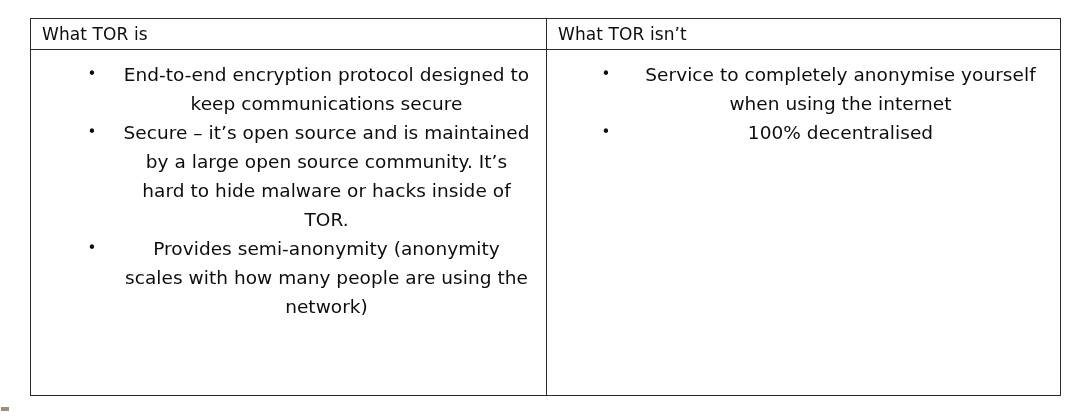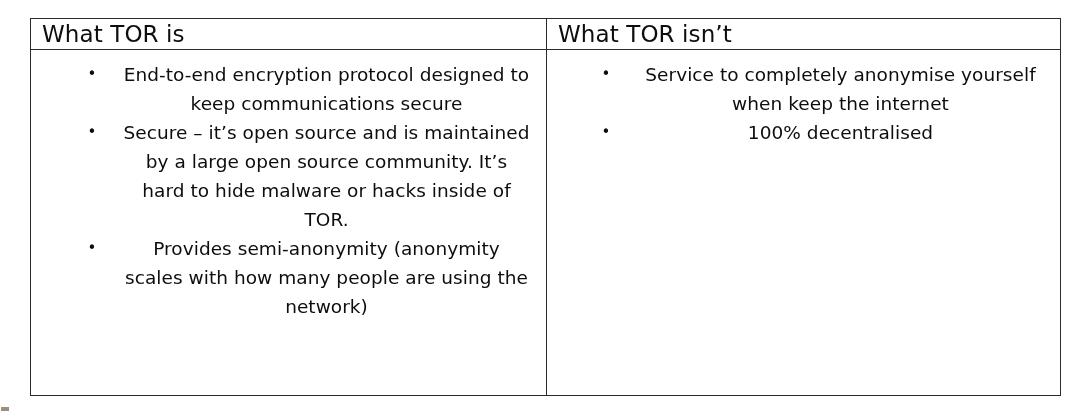--- a/index.html
+++ b/index.html
@@ -48,21 +48,21 @@
   }
 
   
   .head-cell {
     height: 30px;
     font-weight: normal;
     text-align: left;
   }
   .head-cell .head-text {
     display: block;
-    font-size: 23px;
+    font-size: 17px;
     line-height: 28px;
     padding: 1px 0 0 11px;
     letter-spacing: 0.1px;
     white-space: nowrap;
   }
 
   
   .body-cell {
     height: 345px;
   }
@@ -150,21 +150,21 @@
               <span class="bullet-dot">•</span>
               <span class="bullet-text">Provides semi-anonymity (anonymity scales with how many people are using the network)</span>
             </li>
           </ul>
         </td>
 
         <td class="body-cell col-right-cell">
           <ul class="bullet-list">
             <li class="bullet-item">
               <span class="bullet-dot">•</span>
-              <span class="bullet-text">Service to completely anonymise yourself when keep the internet</span>
+              <span class="bullet-text">Service to completely anonymise yourself when using the internet</span>
             </li>
             <li class="bullet-item">
               <span class="bullet-dot">•</span>
               <span class="bullet-text">100% decentralised</span>
             </li>
           </ul>
         </td>
 
       </tr>
     </tbody>

